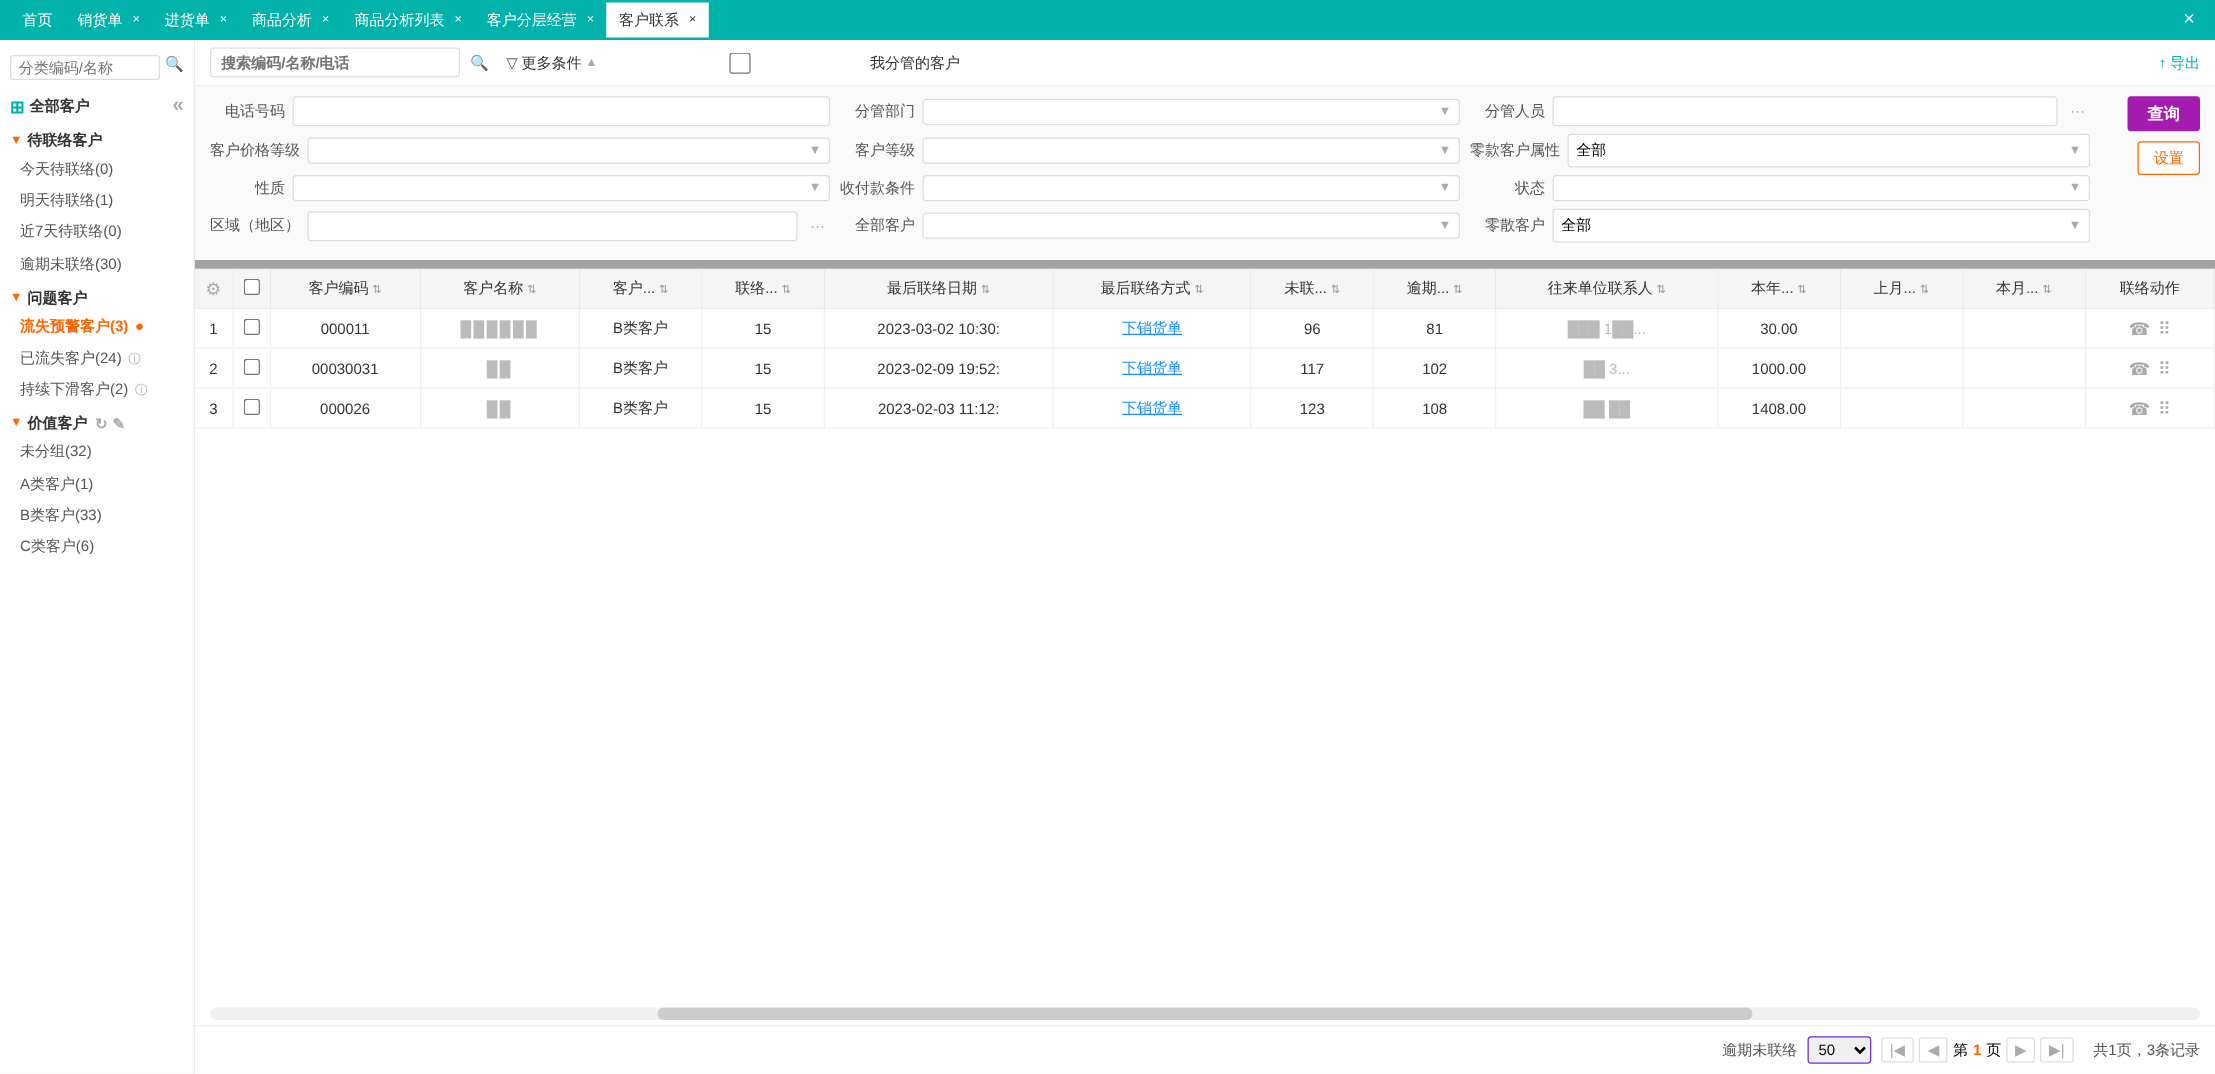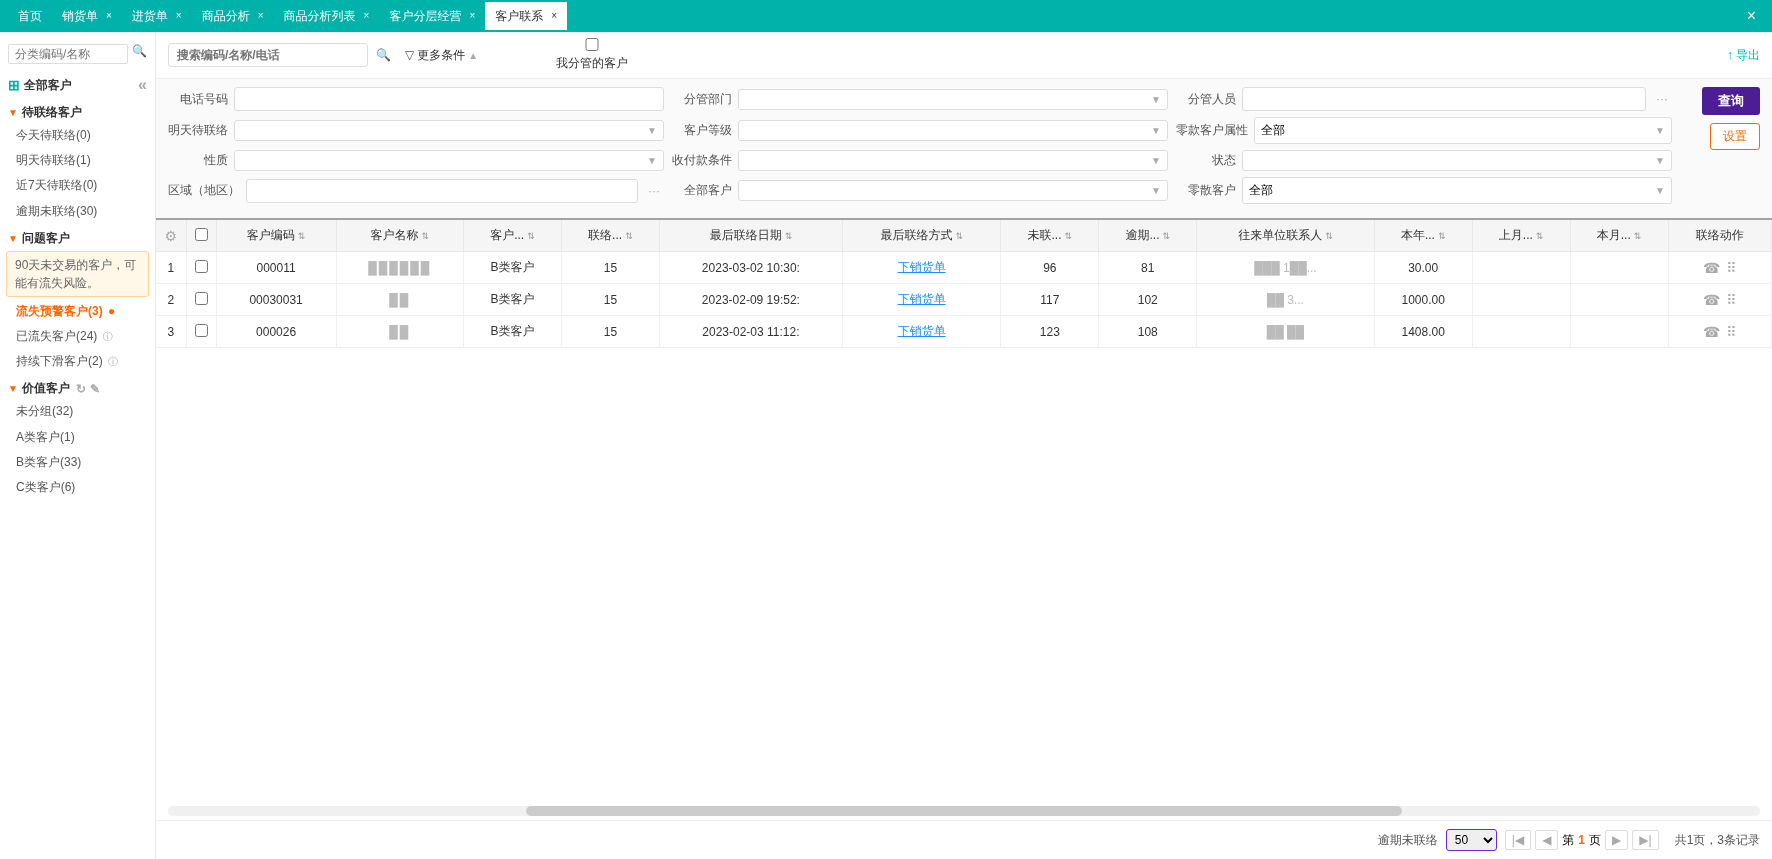--- a/index.html
+++ b/index.html
@@ -134,35 +134,35 @@
     }
     .filter-btn {
       display: flex;
       align-items: center;
       gap: 3px;
       color: #333;
       cursor: pointer;
       padding: 3px 6px;
       border-radius: 2px;
     }
-    .checkbox-label { display: flex; align-items: center; gap: 4px; color: #333; cursor: pointer; flex-direction: column; }
+    .checkbox-label { display: flex; gap: 4px; color: #333; cursor: pointer; }
     .filter-spacer { flex: 1; }
     .export-btn {
       display: flex;
       align-items: center;
       gap: 3px;
       color: #00b2a9;
       cursor: pointer;
       font-size: 12px;
     }
 
     
     .adv-filter {
       background: #fafafa;
-      border-bottom: 2px solid #a3a3a3;
+      border-bottom: 7px solid #a3a3a3;
       padding: 8px 12px;
     }
     .adv-filter-row {
       display: flex;
       gap: 8px;
       margin-bottom: 6px;
       align-items: center;
     }
     .adv-field {
       display: flex;
@@ -193,21 +193,21 @@
       font-size: 12px;
       background: white;
       display: flex;
       align-items: center;
       justify-content: space-between;
       cursor: pointer;
     }
     .adv-field .select-wrap .chevron { color: #aaa; font-size: 10px; }
     .adv-field .dots { color: #aaa; cursor: pointer; padding: 2px 4px; }
     .query-btn {
-      background: #4c1d95;
+      background: #a21caf;
       color: white;
       border: none;
       border-radius: 3px;
       padding: 5px 16px;
       cursor: pointer;
       font-size: 13px;
       font-weight: bold;
     }
     .setting-btn {
       background: white;
@@ -388,23 +388,20 @@
     <div class="sidebar-item">
       <span>近7天待联络(0)</span>
     </div>
     <div class="sidebar-item">
       <span>逾期未联络(30)</span>
     </div>
 
     <div class="sidebar-group-label">
       <span class="triangle">▼</span>
       <span>问题客户</span>
-    </div>
-    <div class="tooltip-box">
-      <span>90天未交易的客户，可能有流失风险。</span>
     </div>
     <div class="sidebar-item active">
       <span>流失预警客户(3)</span>
       <span style="color:#f60;margin-left:2px;">●</span>
     </div>
     <div class="sidebar-item">
       <span>已流失客户(24)</span>
       <span style="color:#aaa;font-size:10px;margin-left:2px;">ⓘ</span>
     </div>
     <div class="sidebar-item">
@@ -471,21 +468,21 @@
             </div>
             <div class="adv-field">
               <label>分管人员</label>
               <input type="text" style="flex: 1 1 0%;">
               <span class="dots">···</span>
             </div>
           </div>
 
           <div class="adv-filter-row">
             <div class="adv-field">
-              <label>明天待联络</label>
+              <label>客户价格等级</label>
               <div class="select-wrap">
                 <span></span>
                 <span class="chevron">▼</span>
               </div>
             </div>
             <div class="adv-field">
               <label>客户等级</label>
               <div class="select-wrap">
                 <span></span>
                 <span class="chevron">▼</span>

